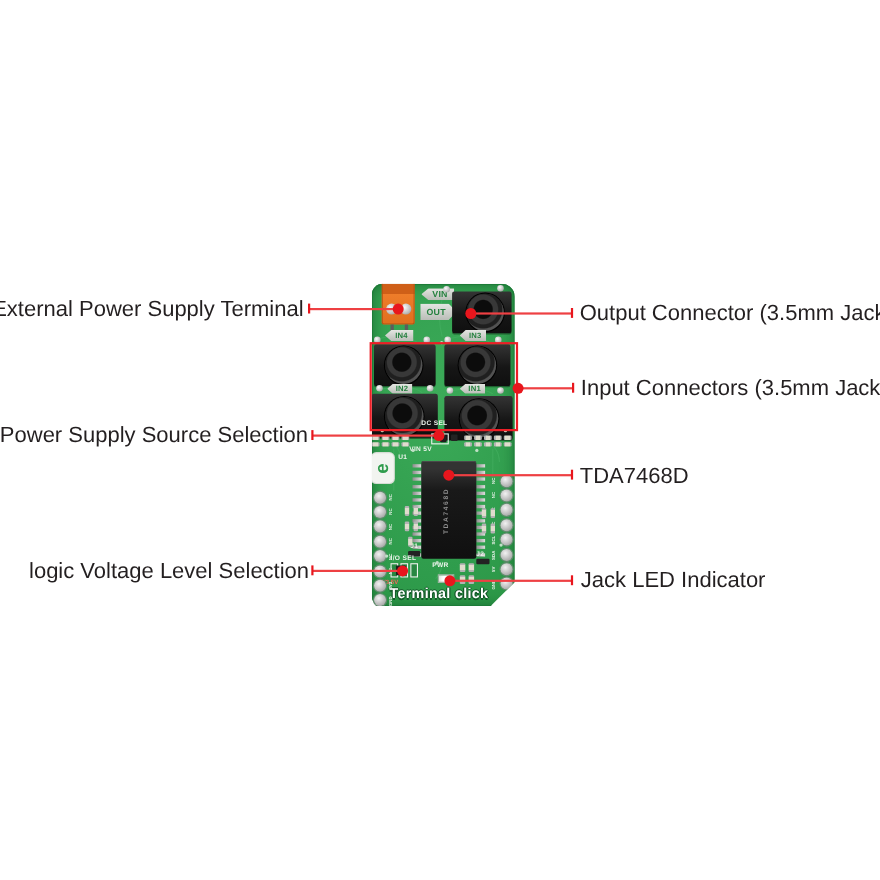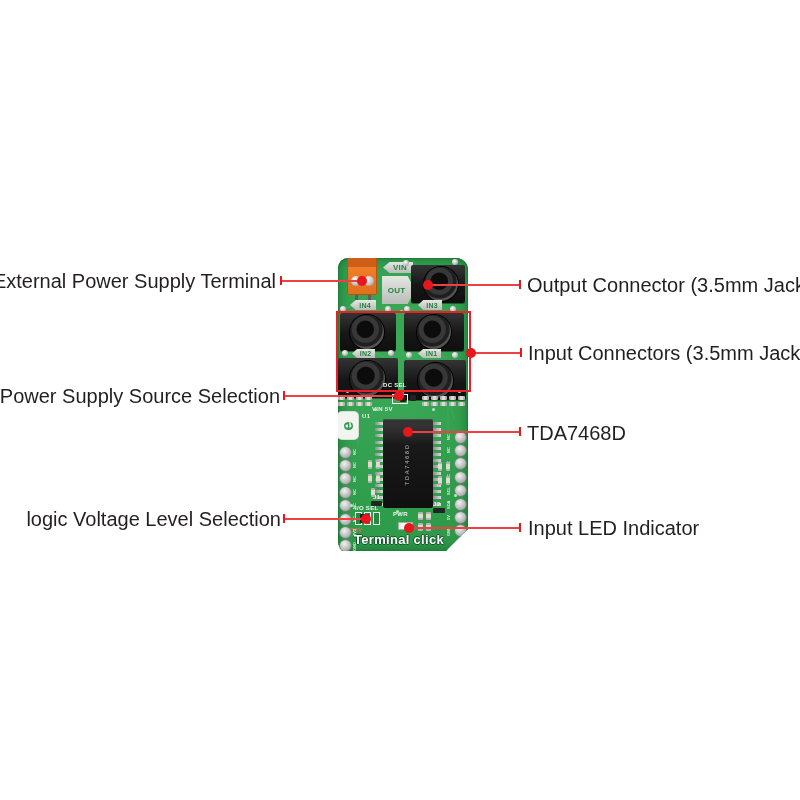--- a/index.html
+++ b/index.html
@@ -87,21 +87,21 @@
 
 <div id="stage">
 
   <div class="callout" style="right:524px; top:269px;">External Power Supply Terminal</div>
   <div class="callout" style="right:520px; top:384px;">Power Supply Source Selection</div>
   <div class="callout" style="right:519px; top:507px;">logic Voltage Level Selection</div>
 
   <div class="callout" style="left:527px; top:273px;">Output Connector (3.5mm Jack)</div>
   <div class="callout" style="left:528px; top:341px;">Input Connectors (3.5mm Jack)</div>
   <div class="callout" style="left:527px; top:421px;">TDA7468D</div>
-  <div class="callout" style="left:528px; top:516px;">Input LED Indicator</div>
+  <div class="callout" style="left:528px; top:516px;">Jack LED Indicator</div>
 
   <div id="board">
     <svg id="traces" width="130" height="293" viewBox="0 0 130 293">
       <g fill="none" stroke="#47b264" stroke-opacity="0.55" stroke-width="1">
         <path d="M64 14 Q 59 30 64 48"></path>
         <path d="M6 50 Q 30 44 42 54"></path>
         <path d="M70 50 Q 95 44 108 54"></path>
         <path d="M8 96 Q 34 90 46 99"></path>
         <path d="M70 98 Q 96 92 110 100"></path>
         <path d="M20 150 V 188"></path>
@@ -113,21 +113,21 @@
     </svg>
 
     <div class="terminal">
       <div class="screw" style="left:4px; top:22px; width:10px; height:10px;"></div>
       <div class="screw" style="left:17px; top:22px; width:10px; height:10px;"></div>
     </div>
     <div class="tleg" style="left:17px; top:37px;"></div>
     <div class="tleg" style="left:30px; top:37px;"></div>
 
     <div class="ptag pleft" style="left:45px; top:4px;  width:30px; height:11px; font-size:8px;">VIN</div>
-    <div class="ptag pright" style="left:44px; top:18px; width:33px; height:28px; font-size:8px;">OUT</div>
+    <div class="ptag pright" style="left:44px; top:18px; width:33px; height:15px; font-size:8px;">OUT</div>
 
     <div class="jack" style="left:73px; top:7px; width:54px; height:38px;">
       <div class="barrel" style="left:13px; top:2px; width:34px; height:34px;"></div>
     </div>
 
     <div class="ptag pleft" style="left:12px; top:42px; width:26px; height:10px;">IN4</div>
     <div class="ptag pleft" style="left:80px; top:42px; width:24px; height:10px;">IN3</div>
 
     <div class="jack" style="left:2px;  top:55px;  width:56px; height:38px;">
       <div class="barrel" style="left:10px; top:2px; width:34px; height:34px;"></div>

